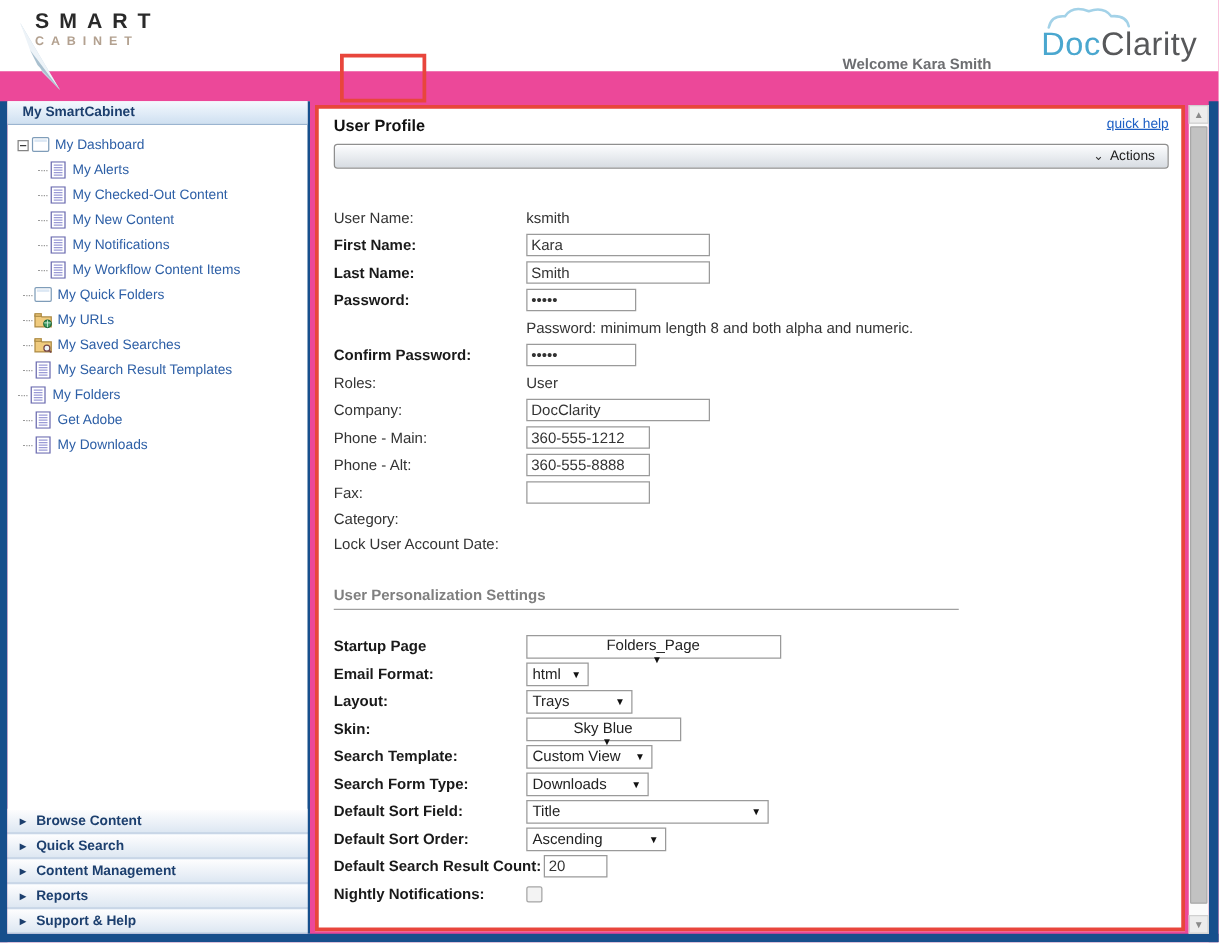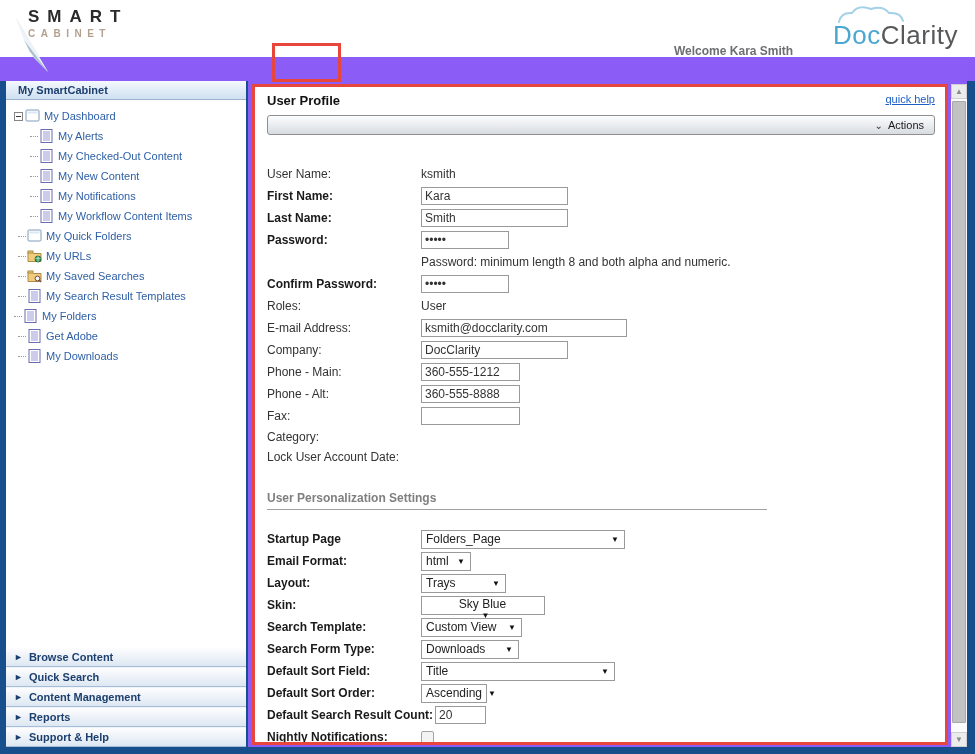--- a/index.html
+++ b/index.html
@@ -1,18 +1,18 @@
 <!DOCTYPE html>
 <html><head>
 <meta charset="utf-8">
 <style>
   * { margin:0; padding:0; box-sizing:border-box; }
   html,body { background:#fff; }
   body { font-family:"Liberation Sans", sans-serif; }
-  .page { position:relative; width:975px; height:754px; background:#8b5cf6; overflow:hidden; }
+  .page { position:relative; width:975px; height:754px; background:#ec4899; overflow:hidden; }
 
   
   .top-header { position:absolute; left:0; top:0; width:100%; height:57px; background:#fff; z-index:3; }
   .logo-smart { position:absolute; left:28px; top:8px; line-height:1; z-index:4; }
   .logo-smart .l1 { font-size:17px; font-weight:bold; letter-spacing:8px; color:#2a2a2a; font-family:"Liberation Sans",sans-serif; }
   .logo-smart .l2 { font-size:10px; font-weight:bold; letter-spacing:5.5px; color:#b3a190; margin-top:4px; }
   .plane { position:absolute; left:8px; top:18px; z-index:6; }
   .welcome { position:absolute; left:674px; top:44px; font-size:12px; font-weight:bold; color:#6d6e71; }
   .docclarity { position:absolute; left:833px; top:4px; width:135px; height:50px; }
   .docclarity .cloud { position:absolute; left:2px; top:0; }
@@ -78,22 +78,22 @@
                        font-size:12px; color:#333; padding:0 3px; background:#fff; }
   .w145 { width:147px; } .w87 { width:88px; } .w206 { width:206px; } .w99 { width:99px; } .w51 { width:51px; }
 
   .section-head { margin-top:24px; width:500px; border-bottom:1px solid #a0a0a0; padding-bottom:4px;
                   font-size:12px; font-weight:bold; color:#7f7f7f; }
   .pers { margin-top:18px; }
 
   .fselect { height:19px; border:1px solid #9a9a9a; background:#fff; display:inline-flex; align-items:center;
              justify-content:space-between; font-size:12px; color:#222; padding:0 5px 0 4px; cursor:pointer; }
   .fselect .arr { font-size:8px; color:#111; margin-left:6px; }
-  .sw204 { width:204px; } .sw50 { width:50px; } .sw85 { width:85px; } .sw124 { width:124px;flex-direction:column; }
-  .sw101 { width:101px; } .sw98 { width:98px; } .sw194 { width:194px; } .sw90 { width:66px; }
+  .sw204 { width:204px;flex-direction:column; } .sw50 { width:50px; } .sw85 { width:85px; } .sw124 { width:124px;flex-direction:column; }
+  .sw101 { width:101px; } .sw98 { width:98px; } .sw194 { width:194px; } .sw90 { width:112px; }
 
   .cbox { appearance:none; -webkit-appearance:none; width:13px; height:13px; border:1px solid #a5a5a5;
           border-radius:2px; background:#f3f3f3; cursor:pointer; }
 
   
   .vscroll { position:absolute; right:8px; top:84px; bottom:7px; width:16px; background:#fbfbfb; z-index:4; }
   .sb-btn { position:absolute; left:0; width:16px; height:15px; background:#ececec; border:1px solid #d0d0d0;
             color:#8a8a8a; font-size:8px; text-align:center; line-height:14px; cursor:pointer; }
   .sb-up { top:0; }
   .sb-down { bottom:0; }
@@ -311,24 +311,20 @@
       </div>
       <div class="frow">
         <span class="flabel b">Confirm Password:</span>
         <input type="text" class="w87" value="•••••" style="">
       </div>
       <div class="frow">
         <span class="flabel">Roles:</span>
         <span class="fstatic">User</span>
       </div>
       <div class="frow">
-        <span class="flabel">E-mail Address:</span>
-        <input type="text" class="w206" value="ksmith@docclarity.com" style="">
-      </div>
-      <div class="frow">
         <span class="flabel">Company:</span>
         <input type="text" class="w145" value="DocClarity" style="">
       </div>
       <div class="frow">
         <span class="flabel">Phone - Main:</span>
         <input type="text" class="w99" value="360-555-1212" style="">
       </div>
       <div class="frow">
         <span class="flabel">Phone - Alt:</span>
         <input type="text" class="w99" value="360-555-8888" style="">

